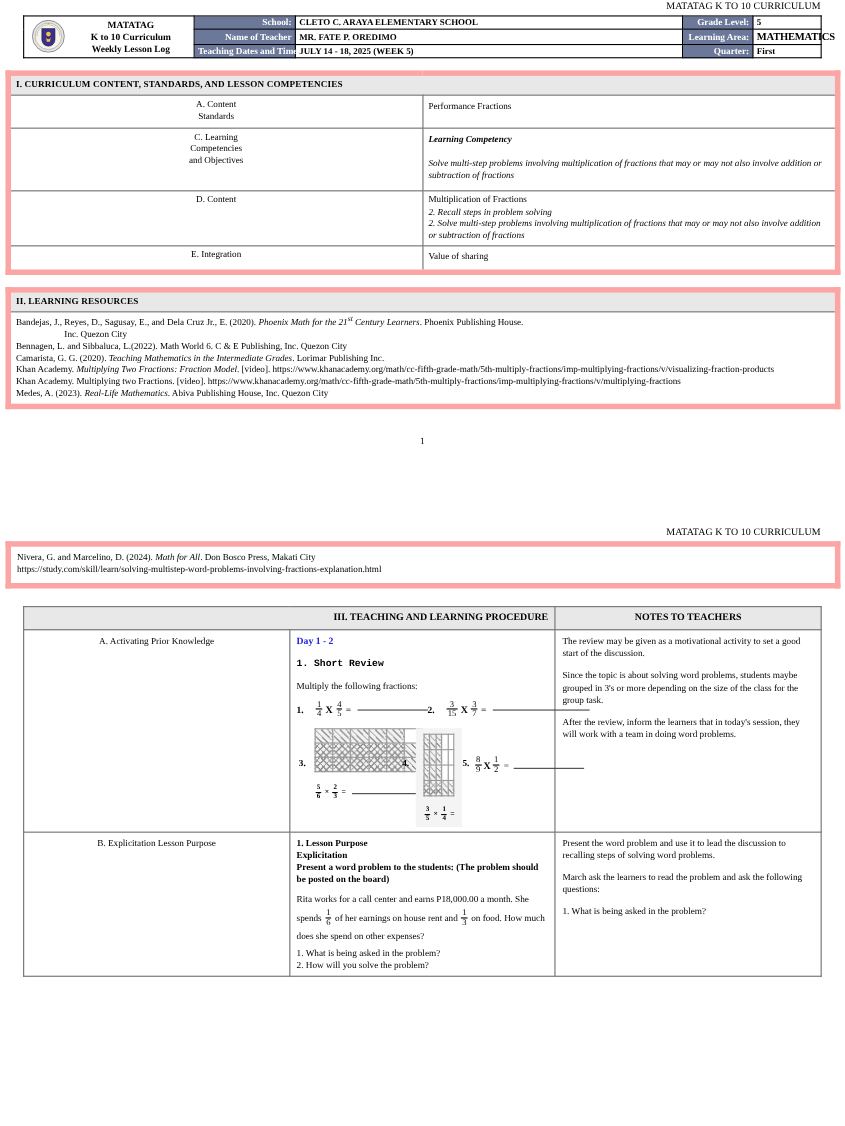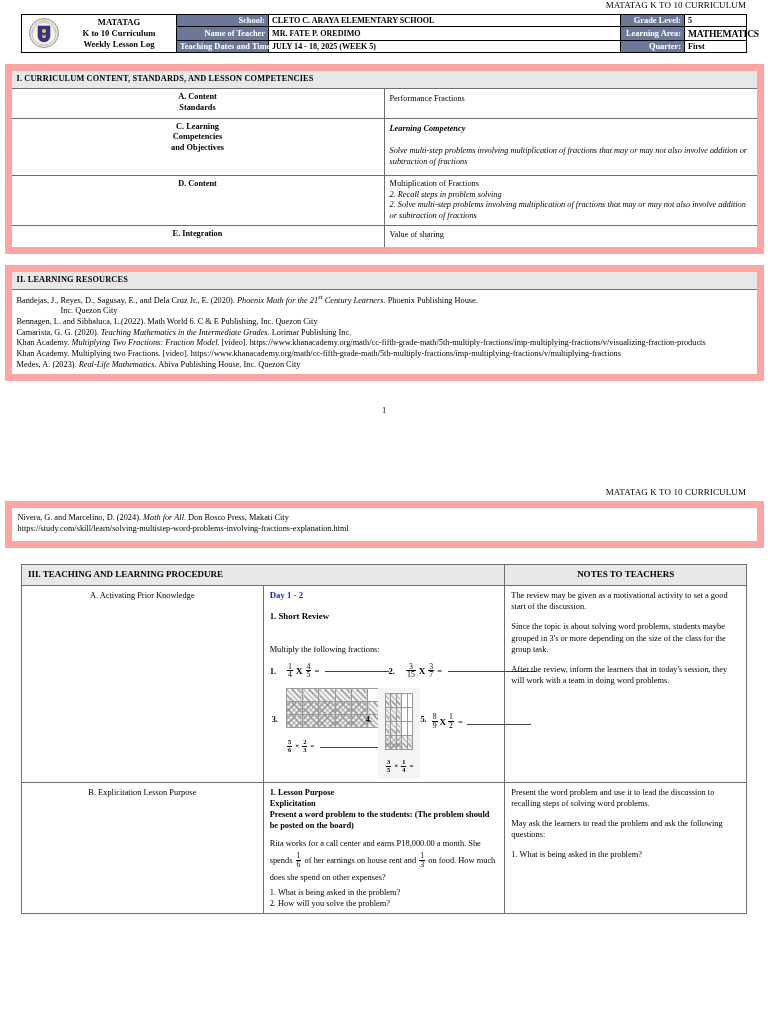--- a/index.html
+++ b/index.html
@@ -49,48 +49,48 @@
     text-align:right; font-size:8.4px; padding:1px 4px 1px 2px;
     white-space:nowrap;
   }
   .val { background:#ffffff; font-weight:bold; font-size:8.1px; padding-left:3px; }
   .val.big { font-size:9.6px; letter-spacing:-.2px; }
   .c-school { width:calc(100% - 155px - 182px - 62px); }
 
   
   .sect {
     width:759px; margin:0 auto; table-layout:fixed;
-    border:7px solid #fca5a5;
+    border:5px solid #fca5a5;
   }
   .sect td { border:1px solid #6d6e71; vertical-align:top; padding:3px 5px; font-size:8.3px; line-height:1.3; }
   .bar {
     background:#e8e8e8; font-weight:bold; font-size:9px;
     letter-spacing:.15px; padding:3px 6px;
   }
-  .rowlabel { width:130px; font-weight:bold; text-align:center; font-size:8.6px; line-height:1.35; }
+  .rowlabel { width:130px; font-weight:normal; text-align:center; font-size:8.6px; line-height:1.35; }
   .rowlabel .ind { display:block; }
   .it { font-style:italic; }
   .b { font-weight:bold; }
 
   .resbox { font-size:8.3px; line-height:1.33; padding:4px 6px 5px 6px; }
   .resbox div { margin:0; }
   .indent { padding-left:44px; }
 
   .pageno { text-align:center; font-size:8.5px; margin-top:24px; }
 
   
   .proc { width:726px; margin:0 auto; table-layout:fixed; border:1px solid #58595b; }
   .proc td { border:1px solid #6d6e71; vertical-align:top; padding:4px 6px; font-size:8.4px; line-height:1.32; }
-  .proc .hdr { background:#e8e8e8; font-weight:bold; font-size:9px; }
+  .proc .hdr { background:#e8e8e8; font-weight:bold; font-size:9px;text-align:right; }
   .proc .hdr.notes { text-align:center; }
   .col-label { width:128px; font-weight:normal; text-align:center; font-size:8.8px; line-height:1.4; }
   .col-notes { width:168px; font-size:8.5px; line-height:1.42; padding:10px 8px; }
   .col-notes p { margin:0 0 9px 0; }
   .day { color:#2222dd; font-weight:bold; font-size:8.8px; margin-bottom:9px; }
-  .sub { font-weight:bold; margin-bottom:22px; font-size:8.8px; }
+  .sub { font-weight:bold; margin-bottom:9px; font-size:8.8px;font-family:Liberation Mono, monospace; }
   .lead { margin-bottom:8px; }
 
   
   .frac {
     display:inline-flex; flex-direction:column; align-items:center;
     vertical-align:middle; line-height:1; margin:0 1px; position:relative; top:-1px;
   }
   .frac .num { font-size:7.8px; padding:0 1px; }
   .frac .den { font-size:7.8px; padding:0 1px; border-top:1px solid #000; }
   .frac.sm .num, .frac.sm .den { font-size:6.4px; }
@@ -450,20 +450,20 @@
             <span class="num">1</span>
             <span class="den">3</span>
           </span>
           <span>on food. How much does she spend on other expenses?</span>
         </div>
         <div>1.  What is being asked in the problem?</div>
         <div>2.  How will you solve the problem?</div>
       </td>
       <td class="col-notes">
         <p>Present the word problem and use it to lead the discussion to recalling steps of solving word problems.</p>
-        <p>May ask the learners to read the problem and ask the following questions:</p>
+        <p>March ask the learners to read the problem and ask the following questions:</p>
         <p>1.  What is being asked in the problem?</p>
       </td>
     </tr>
   </tbody>
     </table>
 
 </div>
 
 </body></html>

